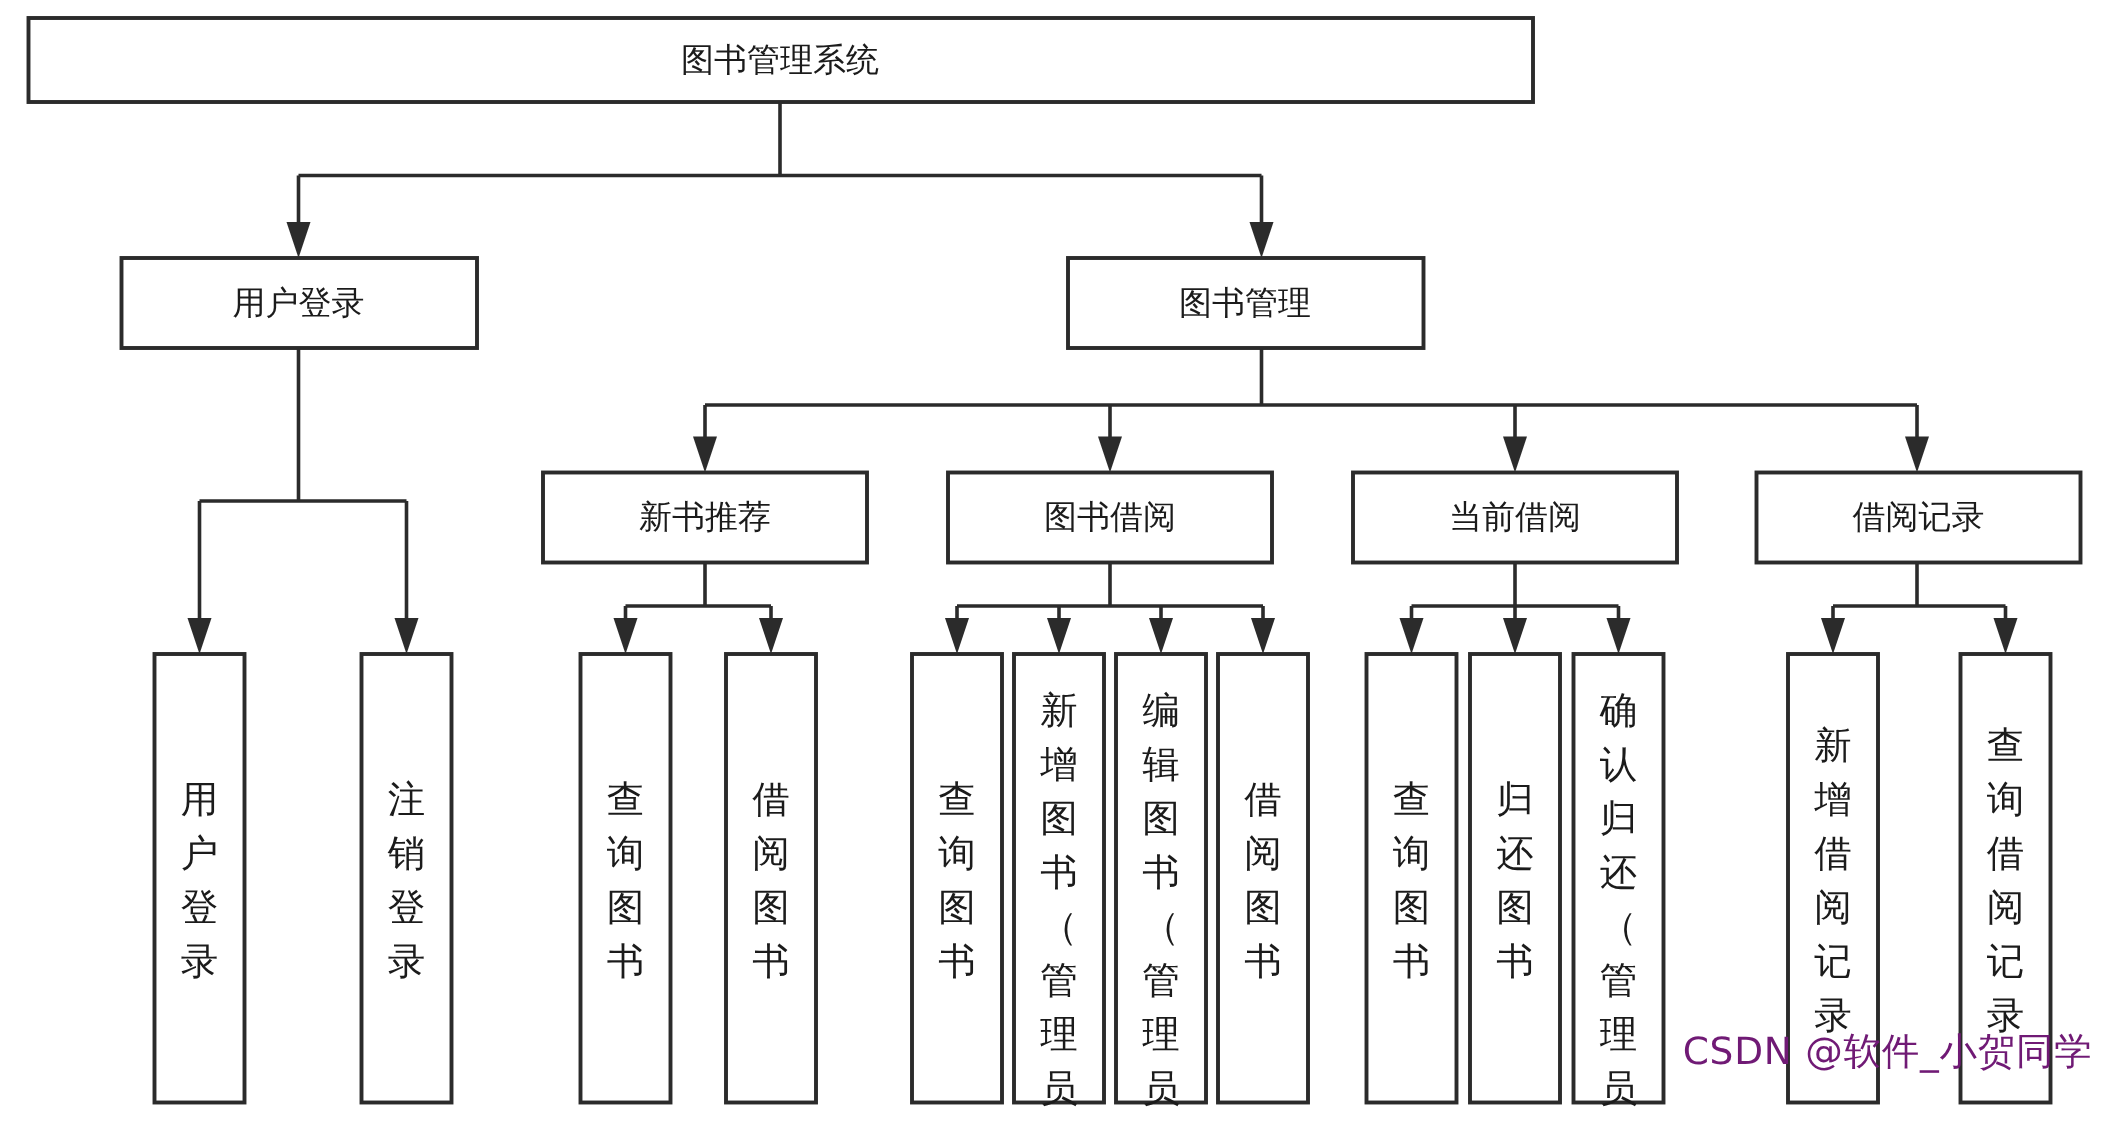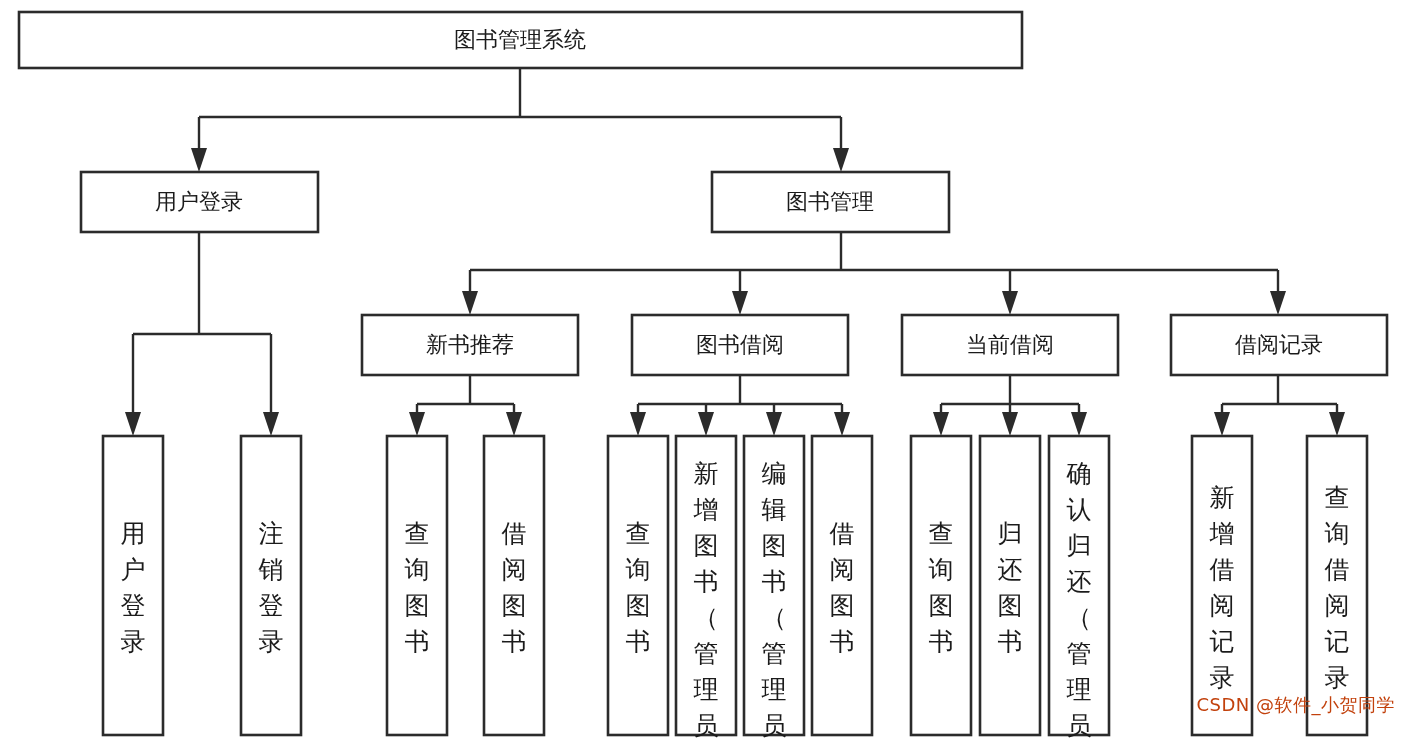--- a/index.html
+++ b/index.html
@@ -59,22 +59,22 @@
     font-family: "DejaVu Sans", "Liberation Sans", sans-serif;
     font-size: 25px;
     fill: #1b1b1b;
     text-anchor: middle;
   }
   .watermark-text {
     position: absolute;
     right: 10px;
     bottom: 4px;
     font-family: "DejaVu Sans", "Liberation Sans", sans-serif;
-    font-size: 18px;
-    color: #c2410c;
+    font-size: 25px;
+    color: #701a75;
     white-space: nowrap;
     letter-spacing: 0.5px;
     user-select: none;
   }
 </style>
 </head>
 <body>
 
 <div id="diagram-root">
 

